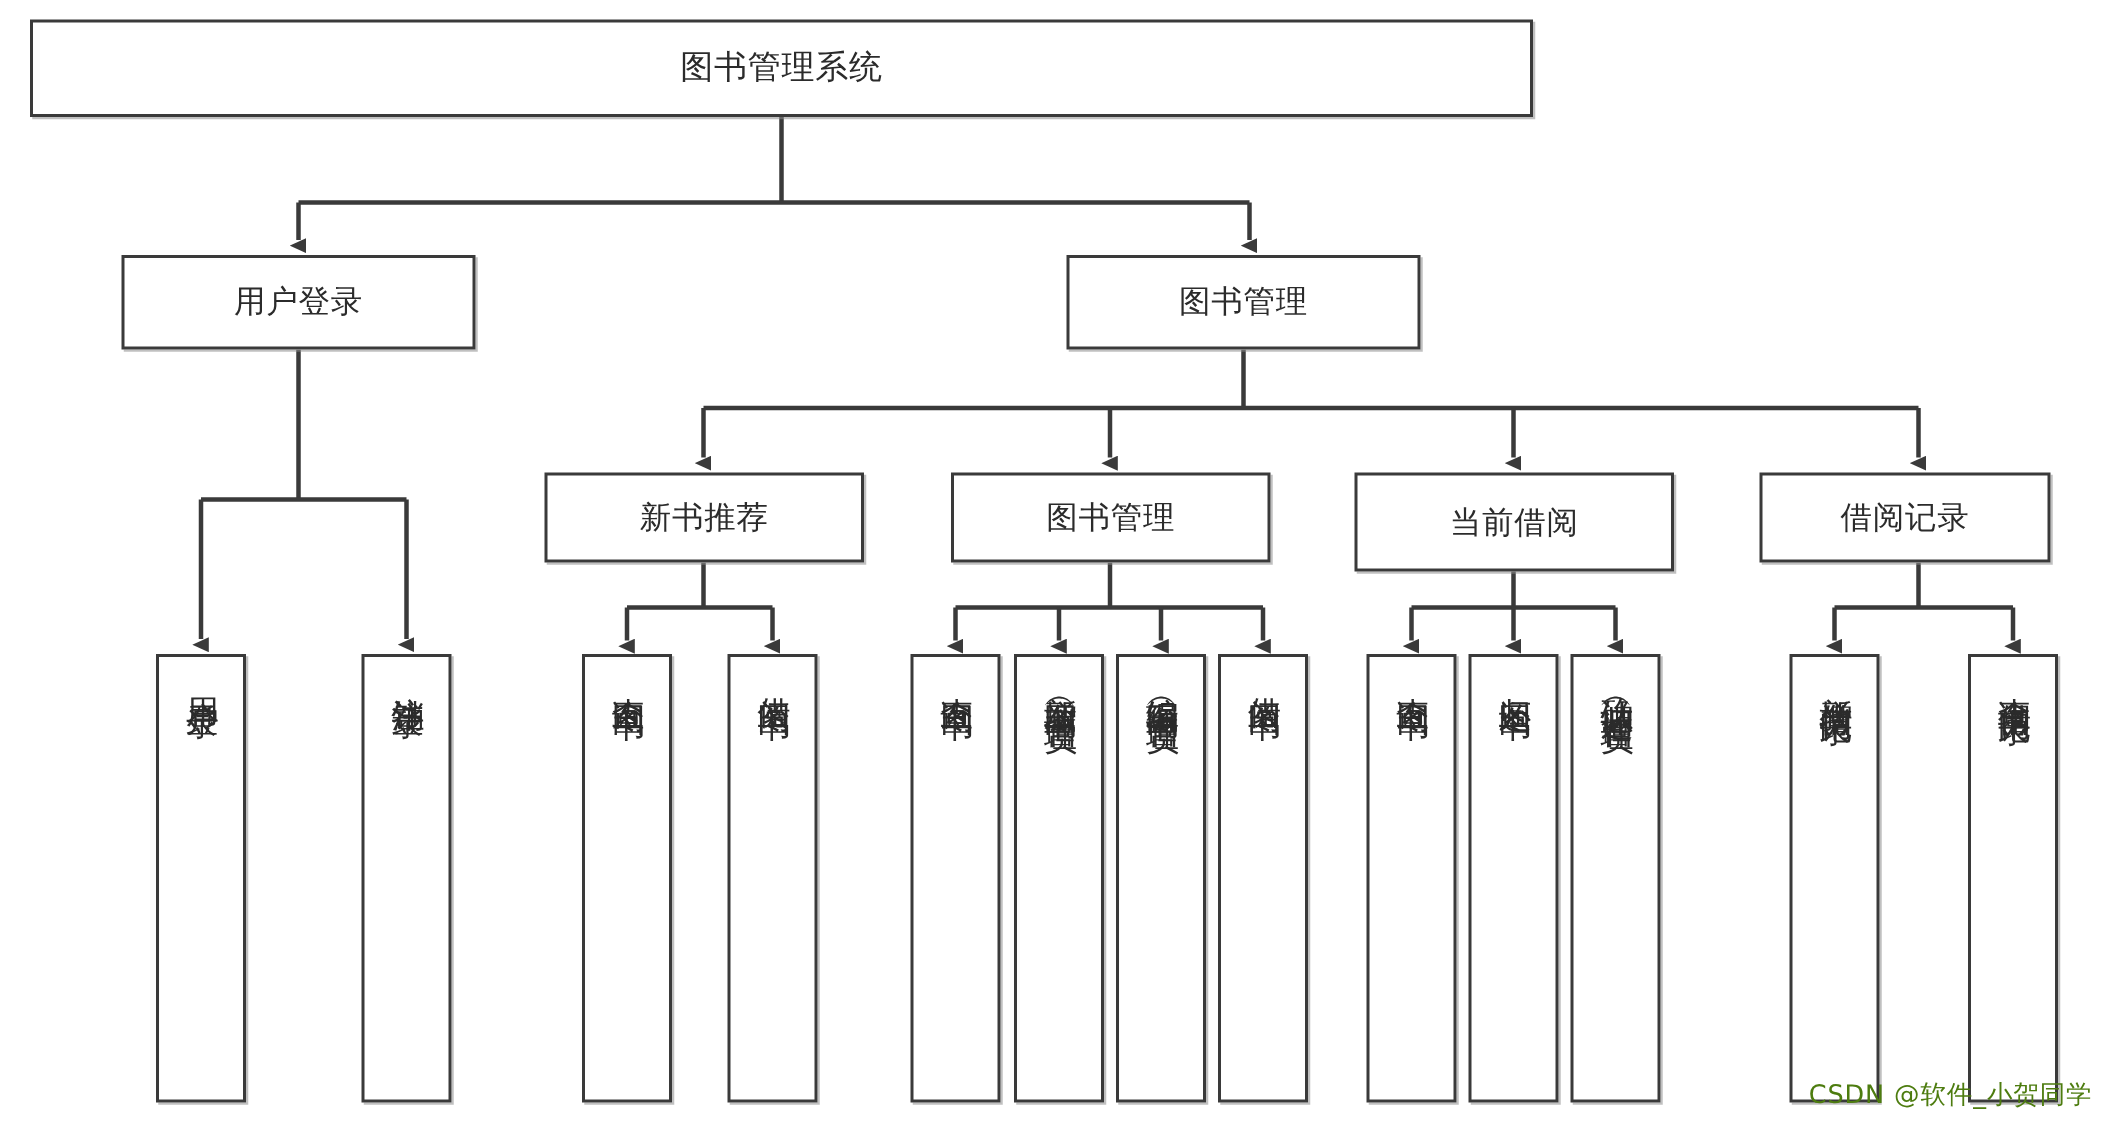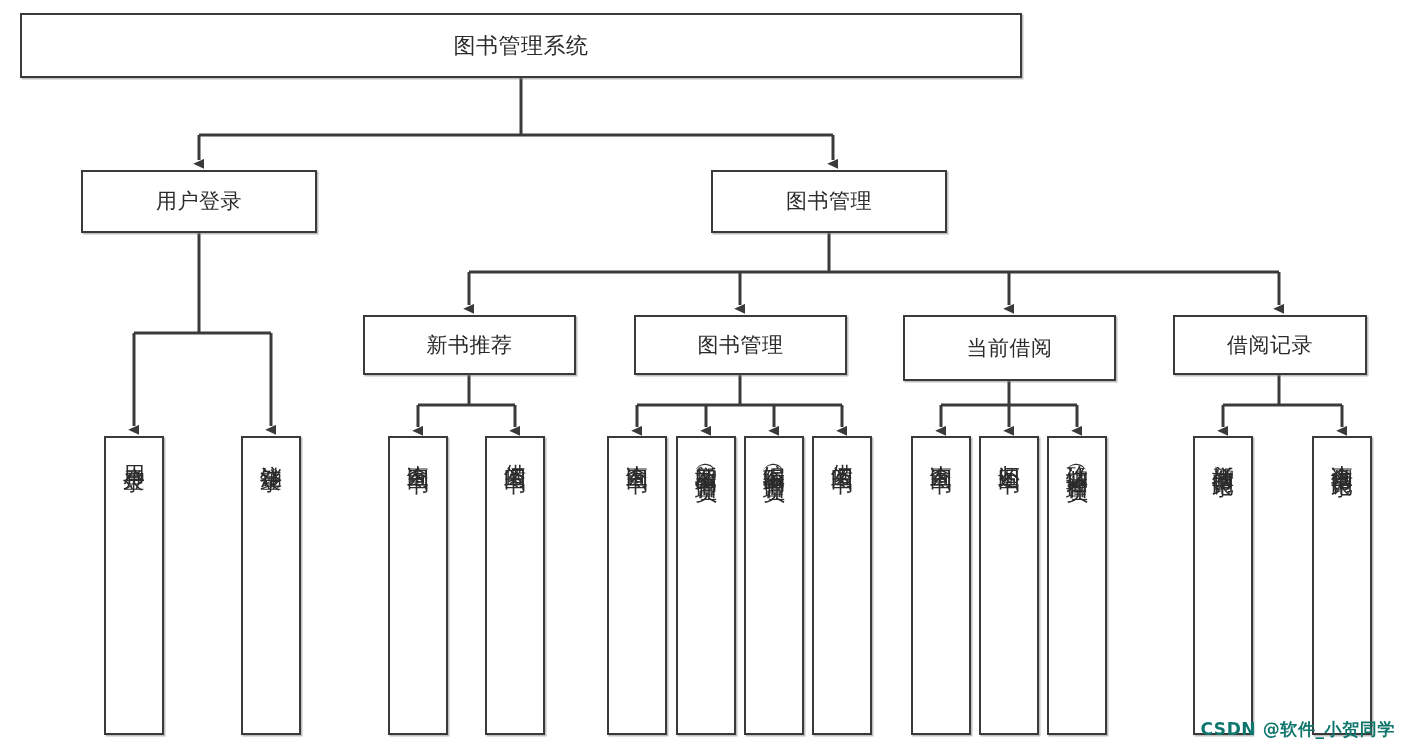--- a/index.html
+++ b/index.html
@@ -59,26 +59,25 @@
     line-height: 1.0;
   }
   .node.root .node-label {
     font-size: 22px;
   }
   #watermark {
     position: absolute;
     right: 10px;
     bottom: 6px;
     font-size: 17px;
-    color: #0f766e;
+    color: #4d7c0f;
     letter-spacing: 0.6px;
     z-index: 9;
     white-space: nowrap;
     font-family: "DejaVu Sans", "Liberation Sans", sans-serif;
-    font-weight: bold;
   }
 </style>
 </head>
 <body>
 
 <div id="diagram-root">
 
   <svg id="edges-layer" viewBox="0 0 1405 747" width="1405" height="747" xmlns="http://www.w3.org/2000/svg">
     <defs>
       <marker id="arrowhead" markerWidth="10" markerHeight="11" refX="1.2" refY="5.2" orient="auto" markerUnits="userSpaceOnUse">

